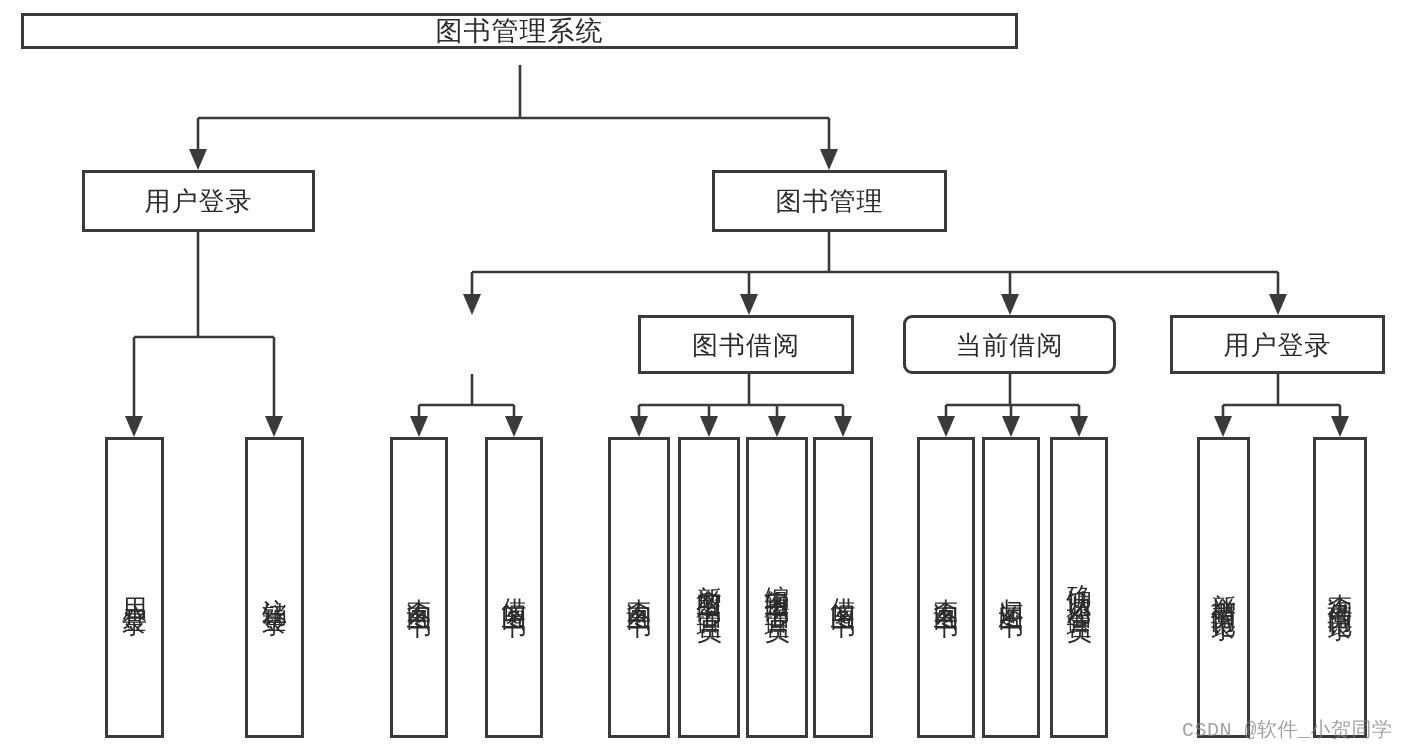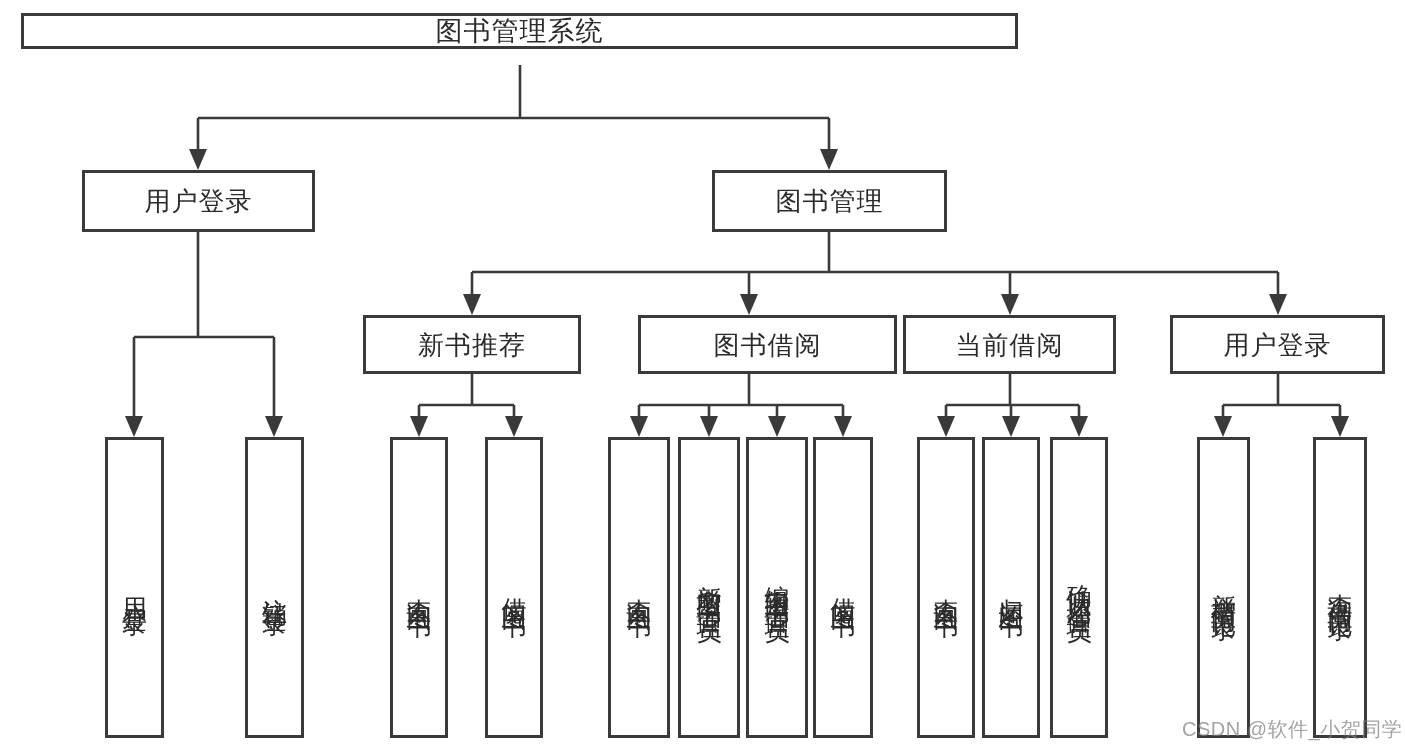--- a/index.html
+++ b/index.html
@@ -29,20 +29,21 @@
     letter-spacing:5px;
     line-height:1;
     white-space:normal;
   }
   .watermark{
     position:absolute;z-index:3;
     left:1182px;top:716px;width:218px;
     font-size:20px;letter-spacing:0.5px;
     color:rgba(128,128,128,0.72);
     white-space:nowrap;
+    font-family:Liberation Mono, monospace;
   }
 </style>
 </head>
 <body>
 
 <div class="stage">
 
   <svg class="connectors" width="1405" height="747" viewBox="0 0 1405 747">
     <g stroke="#3a3a3a" stroke-width="2.6" fill="none">
 
@@ -81,23 +82,22 @@
       <polygon points="1214,416 1232,416 1223,437"></polygon>
       <polygon points="1331,416 1349,416 1340,437"></polygon>
     </g>
   </svg>
 
   <div class="box root" style="left:21px;top:13px;width:997px;height:36px;">图书管理系统</div>
 
   <div class="box" style="left:82px;top:170px;width:233px;height:62px;">用户登录</div>
   <div class="box" style="left:712px;top:170px;width:235px;height:62px;text-align:right;">图书管理</div>
 
-  <div class="box" style="left:363px;top:315px;width:218px;height:59px;">新书推荐</div>
-  <div class="box" style="left:638px;top:315px;width:259px;height:59px;">图书借阅</div>
-  <div class="box" style="left:903px;top:315px;width:213px;height:59px;">当前借阅</div>
+  <div class="box" style="left:638px;top:315px;width:216px;height:59px;">图书借阅</div>
+  <div class="box" style="left:903px;top:315px;width:213px;height:59px;border-radius:9px;">当前借阅</div>
   <div class="box" style="left:1170px;top:315px;width:215px;height:59px;">用户登录</div>
 
   <div class="box vert" style="left:105px;top:437px;width:59px;height:301px;">用户登录</div>
   <div class="box vert" style="left:245px;top:437px;width:59px;height:301px;">注销登录</div>
 
   <div class="box vert" style="left:390px;top:437px;width:58px;height:301px;">查询图书</div>
   <div class="box vert" style="left:485px;top:437px;width:58px;height:301px;">借阅图书</div>
 
   <div class="box vert" style="left:608px;top:437px;width:62px;height:301px;">查询图书</div>
   <div class="box vert" style="left:678px;top:437px;width:62px;height:301px;">新增图书（管理员）</div>

